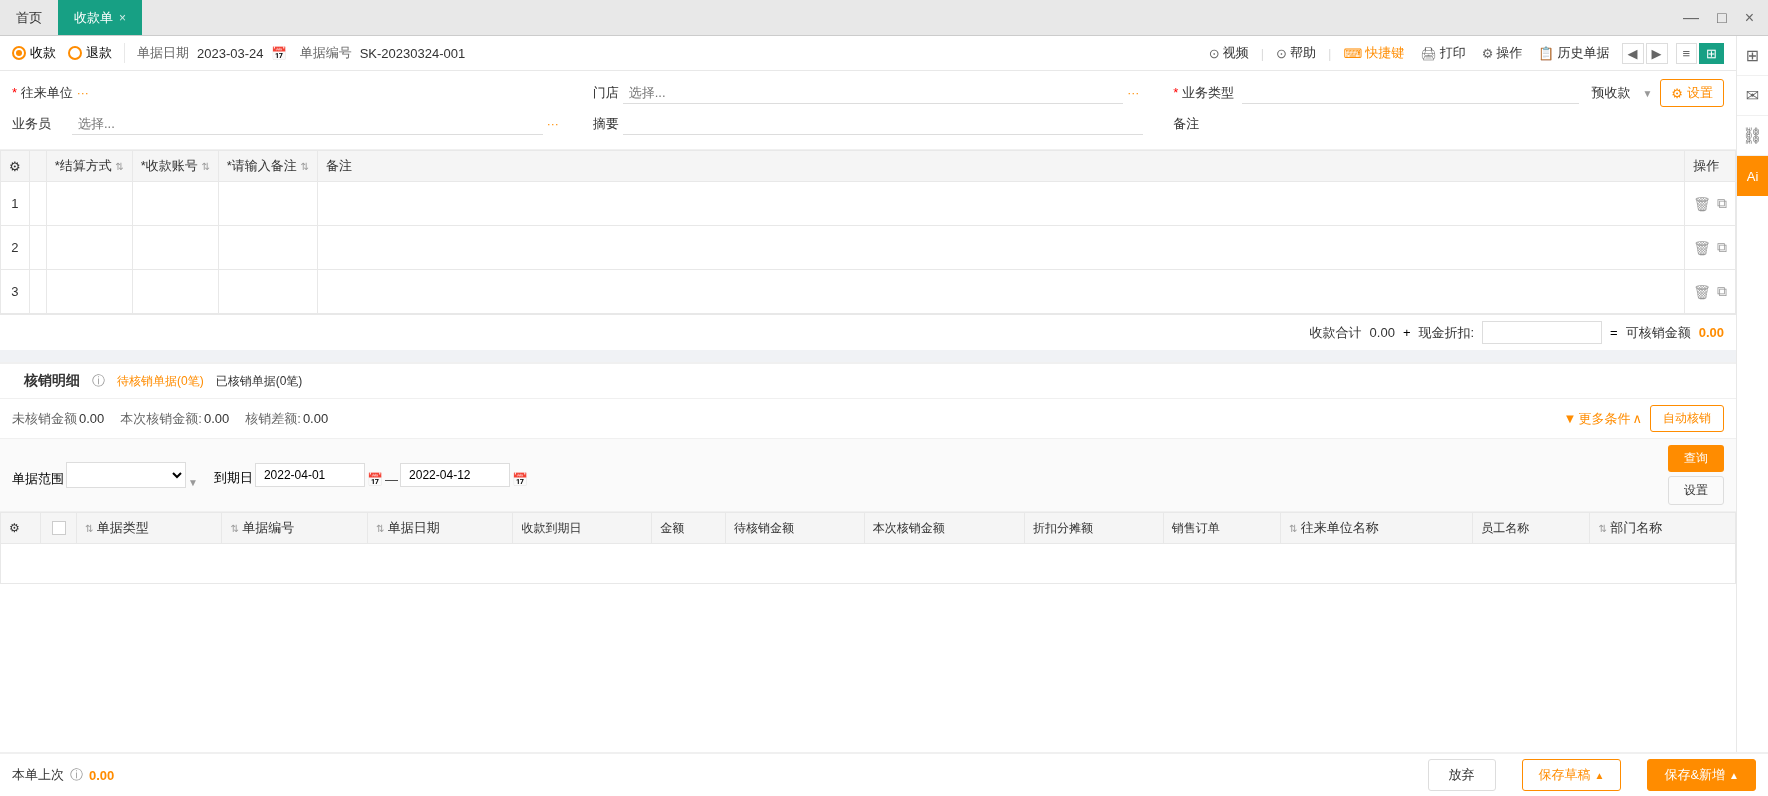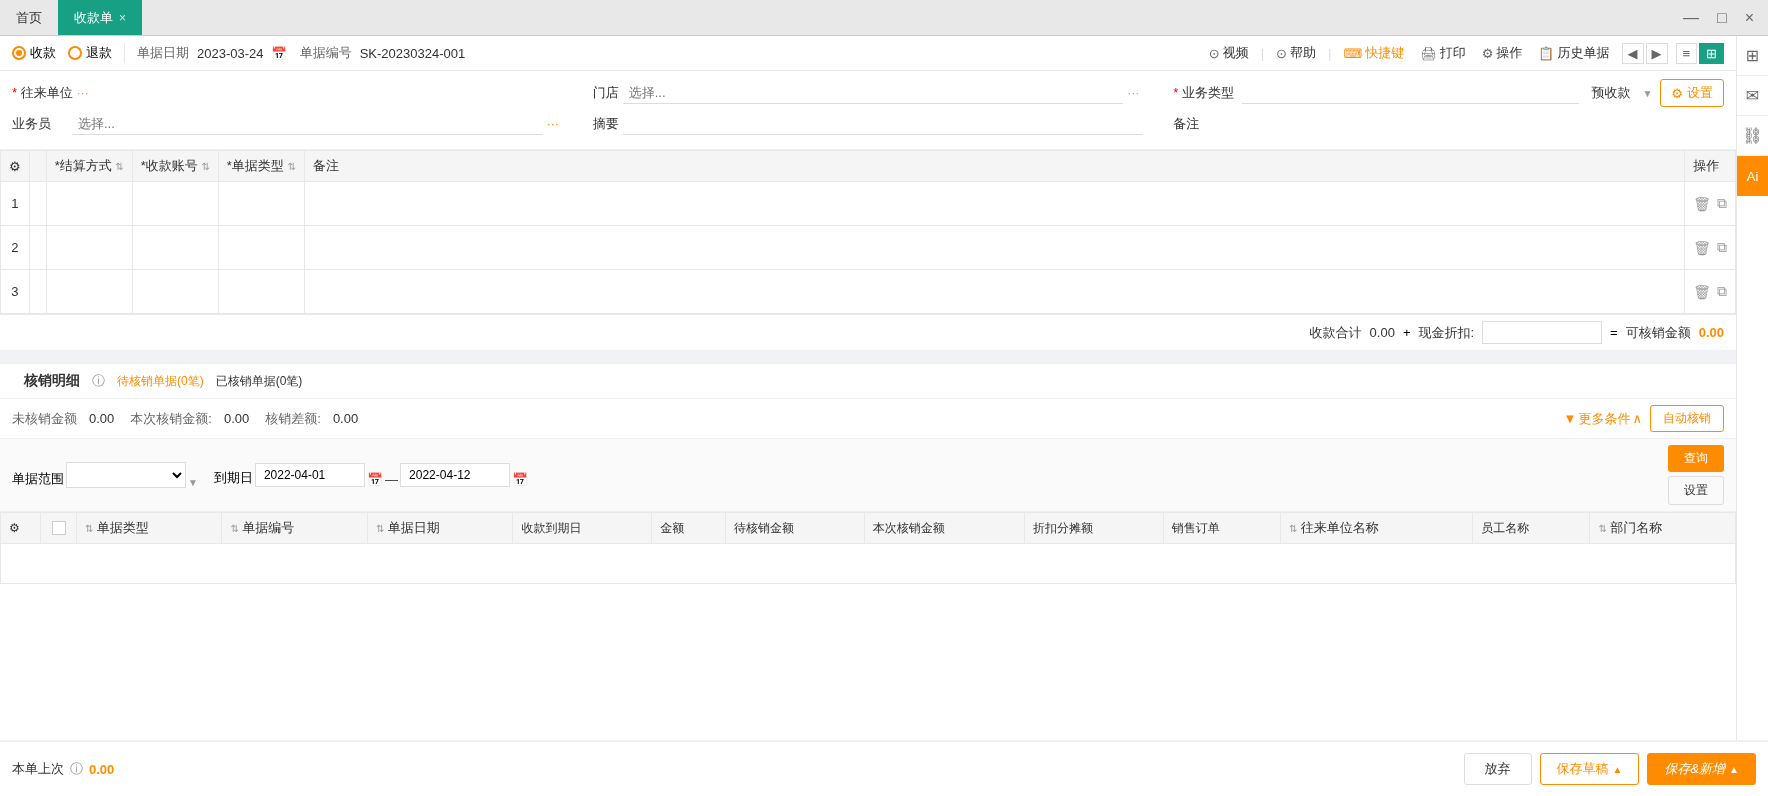--- a/index.html
+++ b/index.html
@@ -105,21 +105,21 @@
     .section-title { font-size: 14px; font-weight: bold; color: #333; }
     .info-icon { color: #999; cursor: pointer; font-size: 13px; }
     .tab-link { color: #ff8c00; cursor: pointer; font-size: 12px; }
     .tab-link-normal { color: #333; cursor: pointer; font-size: 12px; }
 
     
     .filter-row {
       background: #fff; padding: 6px 12px; display: flex; align-items: center; gap: 16px;
       border-bottom: 1px solid #f0f0f0;
     }
-    .filter-item { display: flex; align-items: center; gap: 12px; }
+    .filter-item { display: flex; align-items: center; gap: 2px; }
     .filter-label { color: #666; }
     .filter-value { color: #333; }
     .filter-right { margin-left: auto; display: flex; align-items: center; gap: 8px; }
     .more-conditions { color: #ff8c00; cursor: pointer; font-size: 12px; display: flex; align-items: center; gap: 2px; }
     .auto-btn {
       background: none; border: 1px solid #ff8c00; color: #ff8c00;
       border-radius: 3px; padding: 4px 12px; cursor: pointer; font-size: 12px;
     }
 
     
@@ -157,39 +157,39 @@
     .bottom-table td {
       border: 1px solid #e8e8e8; padding: 4px 8px; height: 32px;
       vertical-align: middle; color: #333; font-size: 12px;
     }
     .sort-icon { color: #999; font-size: 10px; cursor: pointer; }
 
     
     .page-footer {
       background: #fff; border-top: 2px solid #f0f0f0;
       padding: 6px 12px; display: flex; align-items: center; justify-content: space-between;
-      position: absolute; bottom: 0; left: 0; right: 0; height: 56px;
+      position: absolute; bottom: 0; left: 0; right: 0; height: 44px;
     }
     .footer-left { display: flex; align-items: center; gap: 6px; }
     .footer-label { color: #333; }
     .footer-value { color: #ff8c00; font-weight: bold; }
-    .footer-right { display: flex; gap: 8px; }
+    .footer-right { display: flex; gap: 26px; }
     .btn-abandon {
       background: #fff; border: 1px solid #ddd; color: #333;
       border-radius: 3px; padding: 6px 20px; cursor: pointer; font-size: 13px;
     }
     .btn-save-draft {
       background: #fff; border: 1px solid #ff8c00; color: #ff8c00;
       border-radius: 3px; padding: 6px 16px; cursor: pointer; font-size: 13px;
       display: flex; align-items: center; gap: 4px;
     }
     .btn-save-new {
       background: #ff8c00; border: 1px solid #ff8c00; color: #fff;
       border-radius: 3px; padding: 6px 16px; cursor: pointer; font-size: 13px;
-      display: flex; align-items: center; gap: 4px; font-style: italic;
+      display: flex; align-items: center; gap: 4px;
     }
     .btn-arrow { font-size: 10px; }
 
     
     .right-sidebar {
       position: absolute; right: 0; top: 36px; width: 32px;
       display: flex; flex-direction: column; align-items: center;
       background: #fff; border-left: 1px solid #e8e8e8; gap: 0;
       height: calc(796px - 36px);
     }
@@ -377,21 +377,21 @@
                 <th></th>
                 <th>
                   <span>*结算方式</span>
                   <span class="sort-icon">⇅</span>
                 </th>
                 <th>
                   <span>*收款账号</span>
                   <span class="sort-icon">⇅</span>
                 </th>
                 <th>
-                  <span>*单据类型</span>
+                  <span>*请输入备注</span>
                   <span class="sort-icon">⇅</span>
                 </th>
                 <th style="width:100%;">备注</th>
                 <th class="col-action">操作</th>
               </tr>
             </thead>
             <tbody>
               <tr>
                 <td class="row-num">1</td>
                 <td></td>

